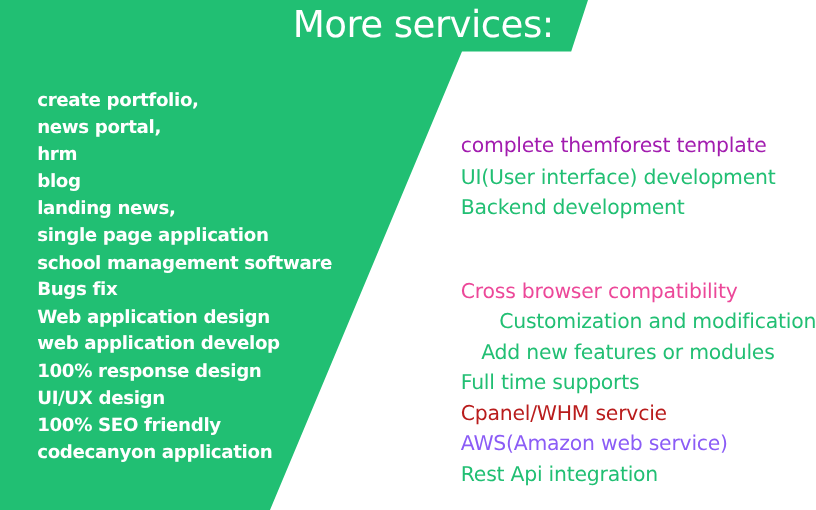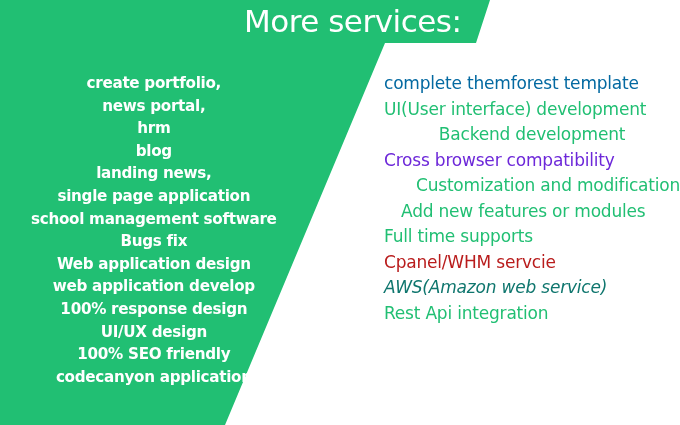--- a/index.html
+++ b/index.html
@@ -1,19 +1,19 @@
 <!DOCTYPE html>
 <html><head>
   <meta charset="utf-8">
   <style>
     html, body { margin:0; padding:0; }
     body { width:680px; height:425px; position:relative; overflow:hidden; background:#ffffff; font-family:"DejaVu Sans", sans-serif; }
     .bg-shape { position:absolute; left:0; top:0; width:680px; height:425px; }
     .title { position:absolute; left:244px; top:0px; height:42px; line-height:42px; font-size:31px; color:#ffffff; letter-spacing:-0.5px; }
-    .list-left { position:absolute; left:31px; top:72px; margin:0; padding:0; list-style:none;text-align:center; }
+    .list-left { position:absolute; left:31px; top:72px; margin:0; padding:0; list-style:none; }
     .list-left li { color:#ffffff; font-size:15.2px; line-height:22.6px; font-weight:bold; letter-spacing:-0.3px; white-space:nowrap; }
     .list-right { position:absolute; left:384px; top:71px; margin:0; padding:0; list-style:none; }
     .list-right li { font-size:17px; line-height:25.5px; letter-spacing:-0.2px; white-space:nowrap; }
   </style>
 </head>
 <body>
 
 <svg class="bg-shape" viewBox="0 0 680 425" width="680" height="425">
   <polygon points="0,0 490,0 476,43 385,43 225,425 0,425" fill="#21bf73"></polygon>
 </svg>
@@ -31,23 +31,23 @@
   <li>Bugs fix</li>
   <li>Web application design</li>
   <li>web application develop</li>
   <li>100% response design</li>
   <li>UI/UX design</li>
   <li>100% SEO friendly</li>
   <li>codecanyon application</li>
 </ul>
 
 <ul class="list-right">
-  <li style="color: #0369a1;">complete themforest template</li>
+  <li style="color: #a21caf; margin-top: 39px;">complete themforest template</li>
   <li style="color: rgb(33, 191, 115);">UI(User interface) development</li>
-  <li style="color: rgb(33, 191, 115); text-align: center;">Backend development</li>
-  <li style="color: #6d28d9;">Cross browser compatibility</li>
+  <li style="color: rgb(33, 191, 115);">Backend development</li>
+  <li style="color: #ec4899; margin-top: 44px;">Cross browser compatibility</li>
   <li style="color: rgb(33, 191, 115); margin-left: 32px;">Customization and modification</li>
   <li style="color: rgb(33, 191, 115); margin-left: 17px;">Add new features or modules</li>
   <li style="color: rgb(33, 191, 115);">Full time supports</li>
   <li style="color: #b91c1c;">Cpanel/WHM servcie</li>
-  <li style="color: #0f766e; font-style: italic;">AWS(Amazon web service)</li>
+  <li style="color: #8b5cf6;">AWS(Amazon web service)</li>
   <li style="color: rgb(33, 191, 115);">Rest Api integration</li>
 </ul>
 
 </body></html>

